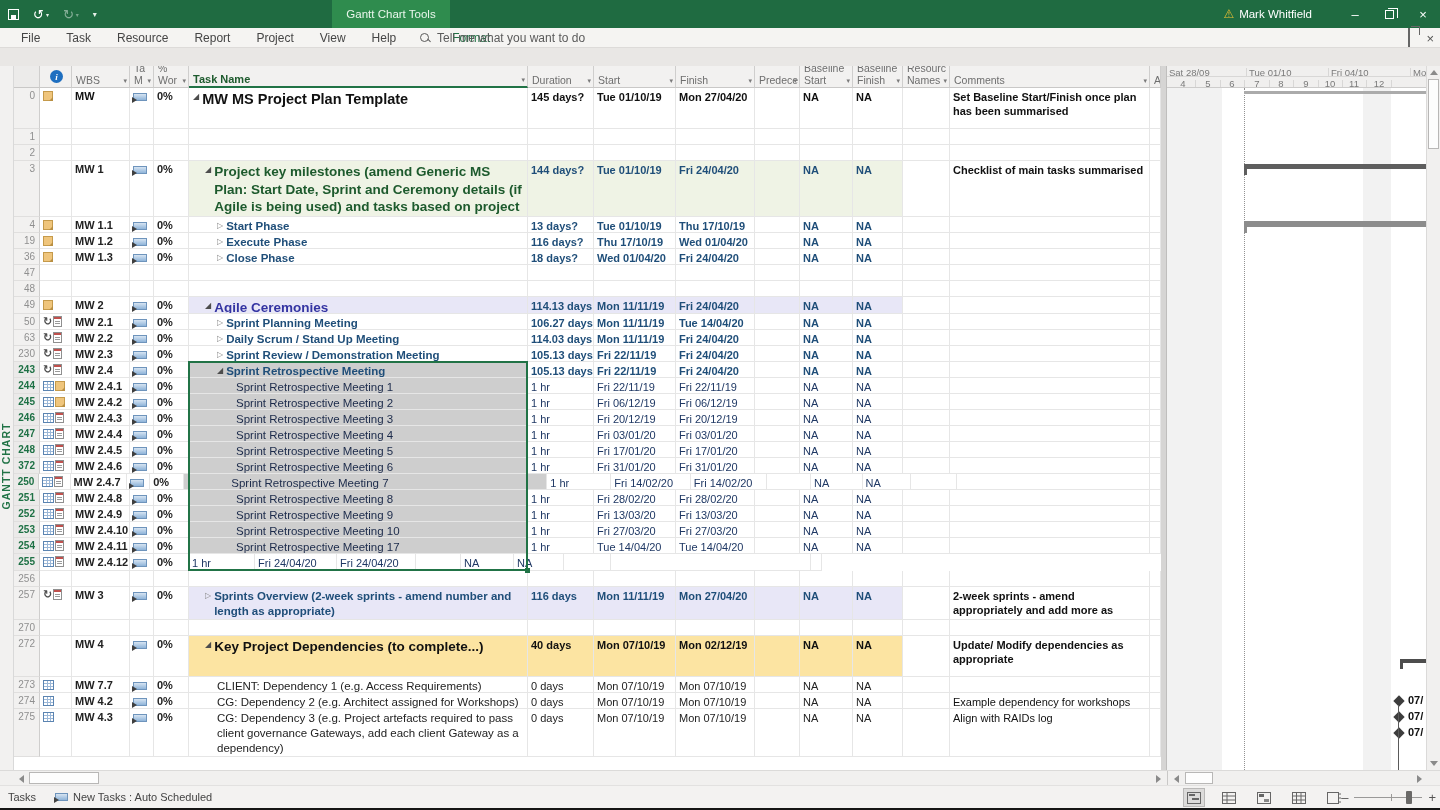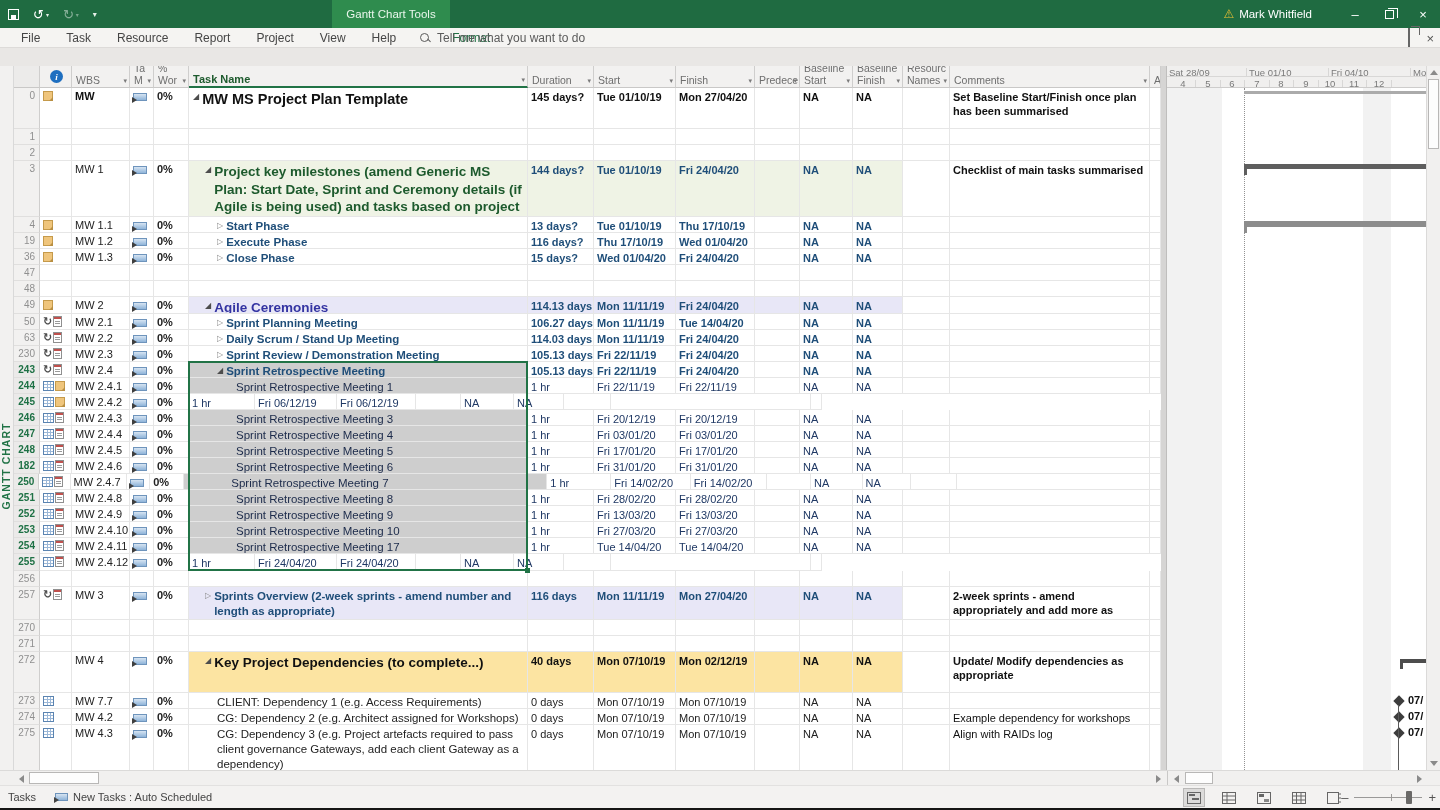--- a/index.html
+++ b/index.html
@@ -55,21 +55,21 @@
   .ic-info { width:13px; height:13px; border-radius:50%; background:#1F6FC0; color:#fff; font-size:9px; font-weight:bold;
     display:flex; align-items:center; justify-content:center; margin:0 auto 3px auto; font-family:"Liberation Serif",serif; font-style:italic; }
   #tbody { position:relative; }
   .trow { display:flex; position:relative; }
   .tc { border-right:1px solid #E6E6E6; border-bottom:1px solid #E6E6E6; font-size:11px; color:#222;
     padding:1px 3px; overflow:hidden; position:relative; }
   .tc-num { background:#F2F1F0; border-right:1px solid #CFCECD; border-bottom:1px solid #E0DFDE;
     color:#8F8F8F; font-size:10px; text-align:right; padding-right:4px; padding-top:2px; }
   .tc-num.selnum { color:#1E7145; font-weight:bold; background:#EBEAE9; }
   .tc-ind { display:flex; align-items:flex-start; gap:1px; padding-top:2px; }
-  .tc-wbs { font-weight:normal; color:#222; padding-top:2px; white-space:nowrap; }
+  .tc-wbs { font-weight:bold; color:#222; padding-top:2px; white-space:nowrap; }
   .tc-mode { padding-top:3px; }
   .tc-pct { font-weight:bold; padding-top:2px; }
   .tc-name { display:flex; align-items:flex-start; line-height:1.3; }
   .tri { font-size:8px; color:#4D4D4D; margin:3px 3px 0 0; flex:none; }
   .tri-e { color:#8a8a8a; }
   .ntext { padding-top:1px; }
   .lvl0 { padding-left:4px; } .lvl1 { padding-left:16px; } .lvl2 { padding-left:28px; } .lvl3 { padding-left:47px; }
   .tc.data, .tc-com { padding-top:2px; line-height:1.3; }
   .tc.data { white-space:nowrap; }
 
@@ -420,21 +420,21 @@
           <div class="tc tc-ind" style="width: 32px;">
             <span class="ic-note"></span>
           </div>
           <div class="tc tc-wbs" style="width: 58px;">MW 1.3</div>
           <div class="tc tc-mode" style="width: 24px;"><span class="ic-mode"></span></div>
           <div class="tc tc-pct" style="width: 35px;">0%</div>
           <div class="tc tc-name lvl2" style="width: 339px;">
             <span class="tri tri-e">▷</span>
             <span class="ntext">Close Phase</span>
           </div>
-          <div class="tc tc-dur data" style="width: 66px;">15 days?</div>
+          <div class="tc tc-dur data" style="width: 66px;">18 days?</div>
           <div class="tc tc-start data" style="width: 82px;">Wed 01/04/20</div>
           <div class="tc tc-fin data" style="width: 79px;">Fri 24/04/20</div>
           <div class="tc tc-pred data" style="width: 45px;"></div>
           <div class="tc tc-bs data" style="width: 53px;">NA</div>
           <div class="tc tc-bf data" style="width: 50px;">NA</div>
           <div class="tc tc-res" style="width: 47px;"></div>
           <div class="tc tc-com" style="width: 200px;"></div>
           <div class="tc tc-addnew" style="width: 11px;"></div>
         </div>
         <div class="trow " style="height: 16px;">
@@ -609,20 +609,23 @@
         </div>
         <div class="trow child" style="height: 16px;">
           <div class="tc tc-num selnum" style="width: 26px;">245</div>
           <div class="tc tc-ind" style="width: 32px;">
             <span class="ic-table"></span>
             <span class="ic-note"></span>
           </div>
           <div class="tc tc-wbs" style="width: 58px;">MW 2.4.2</div>
           <div class="tc tc-mode" style="width: 24px;"><span class="ic-mode"></span></div>
           <div class="tc tc-pct" style="width: 35px;">0%</div>
+          <div class="tc tc-name lvl3 selgray" style="width: 339px;">
+            <span class="ntext">Sprint Retrospective Meeting 2</span>
+          </div>
           <div class="tc tc-dur data" style="width: 66px;">1 hr</div>
           <div class="tc tc-start data" style="width: 82px;">Fri 06/12/19</div>
           <div class="tc tc-fin data" style="width: 79px;">Fri 06/12/19</div>
           <div class="tc tc-pred data" style="width: 45px;"></div>
           <div class="tc tc-bs data" style="width: 53px;">NA</div>
           <div class="tc tc-bf data" style="width: 50px;">NA</div>
           <div class="tc tc-res" style="width: 47px;"></div>
           <div class="tc tc-com" style="width: 200px;"></div>
           <div class="tc tc-addnew" style="width: 11px;"></div>
         </div>
@@ -686,21 +689,21 @@
           <div class="tc tc-start data" style="width: 82px;">Fri 17/01/20</div>
           <div class="tc tc-fin data" style="width: 79px;">Fri 17/01/20</div>
           <div class="tc tc-pred data" style="width: 45px;"></div>
           <div class="tc tc-bs data" style="width: 53px;">NA</div>
           <div class="tc tc-bf data" style="width: 50px;">NA</div>
           <div class="tc tc-res" style="width: 47px;"></div>
           <div class="tc tc-com" style="width: 200px;"></div>
           <div class="tc tc-addnew" style="width: 11px;"></div>
         </div>
         <div class="trow child" style="height: 16px;">
-          <div class="tc tc-num selnum" style="width: 26px;">182</div>
+          <div class="tc tc-num selnum" style="width: 26px;">372</div>
           <div class="tc tc-ind" style="width: 32px;">
             <span class="ic-table"></span>
             <span class="ic-cal"></span>
           </div>
           <div class="tc tc-wbs" style="width: 58px;">MW 2.4.6</div>
           <div class="tc tc-mode" style="width: 24px;"><span class="ic-mode"></span></div>
           <div class="tc tc-pct" style="width: 35px;">0%</div>
           <div class="tc tc-name lvl3 selgray" style="width: 339px;">
             <span class="ntext">Sprint Retrospective Meeting 6</span>
           </div>
@@ -878,37 +881,20 @@
           <div class="tc tc-fin bg-p data" style="width: 79px;">Mon 27/04/20</div>
           <div class="tc tc-pred bg-p data" style="width: 45px;"></div>
           <div class="tc tc-bs bg-p data" style="width: 53px;">NA</div>
           <div class="tc tc-bf bg-p data" style="width: 50px;">NA</div>
           <div class="tc tc-res" style="width: 47px;"></div>
           <div class="tc tc-com cbold" style="width: 200px;">2-week sprints - amend appropriately and add more as required for project timeline</div>
           <div class="tc tc-addnew" style="width: 11px;"></div>
         </div>
         <div class="trow " style="height: 16px;">
           <div class="tc tc-num" style="width: 26px;">270</div>
-          <div class="tc tc-ind" style="width: 32px;"></div>
-          <div class="tc tc-wbs" style="width: 58px;"></div>
-          <div class="tc tc-mode" style="width: 24px;"></div>
-          <div class="tc tc-pct" style="width: 35px;"></div>
-          <div class="tc tc-name lvl0" style="width: 339px;"></div>
-          <div class="tc tc-dur data" style="width: 66px;"></div>
-          <div class="tc tc-start data" style="width: 82px;"></div>
-          <div class="tc tc-fin data" style="width: 79px;"></div>
-          <div class="tc tc-pred data" style="width: 45px;"></div>
-          <div class="tc tc-bs data" style="width: 53px;"></div>
-          <div class="tc tc-bf data" style="width: 50px;"></div>
-          <div class="tc tc-res" style="width: 47px;"></div>
-          <div class="tc tc-com" style="width: 200px;"></div>
-          <div class="tc tc-addnew" style="width: 11px;"></div>
-        </div>
-        <div class="trow " style="height: 16px;">
-          <div class="tc tc-num" style="width: 26px;">271</div>
           <div class="tc tc-ind" style="width: 32px;"></div>
           <div class="tc tc-wbs" style="width: 58px;"></div>
           <div class="tc tc-mode" style="width: 24px;"></div>
           <div class="tc tc-pct" style="width: 35px;"></div>
           <div class="tc tc-name lvl0" style="width: 339px;"></div>
           <div class="tc tc-dur data" style="width: 66px;"></div>
           <div class="tc tc-start data" style="width: 82px;"></div>
           <div class="tc tc-fin data" style="width: 79px;"></div>
           <div class="tc tc-pred data" style="width: 45px;"></div>
           <div class="tc tc-bs data" style="width: 53px;"></div>

